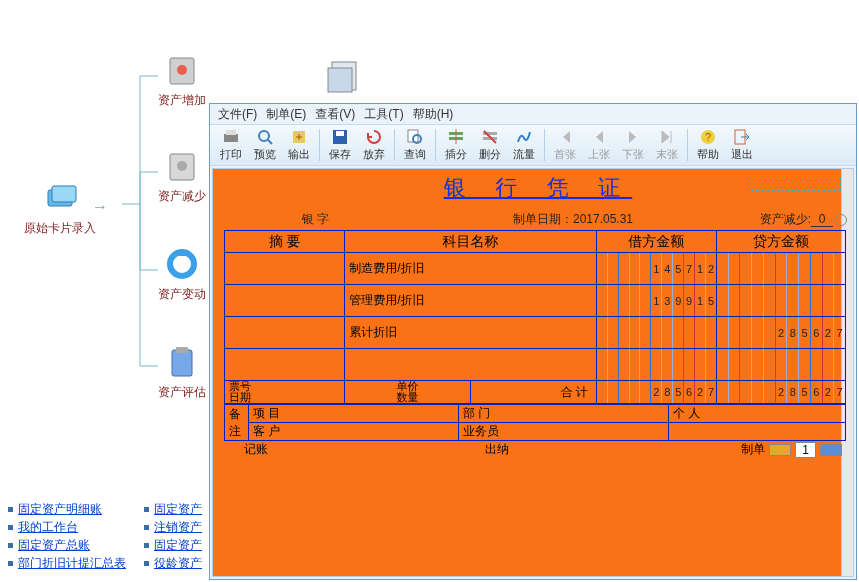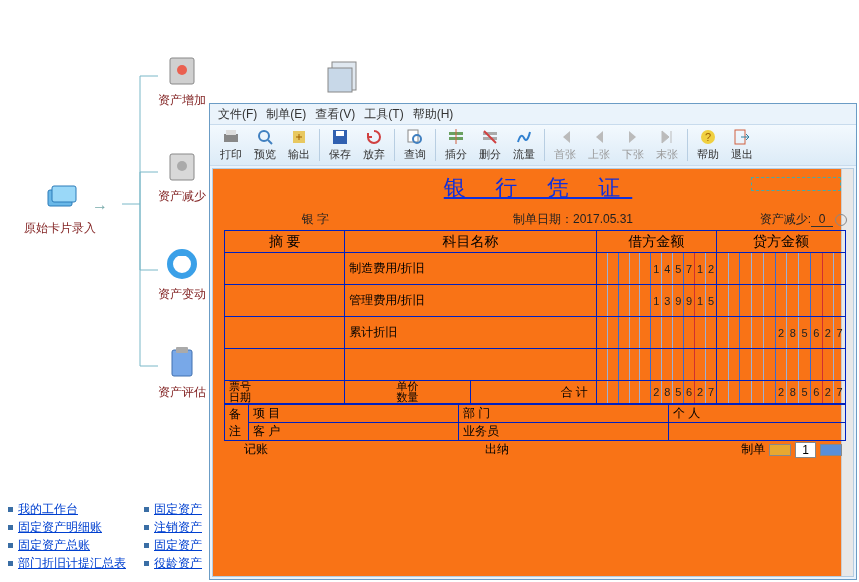--- a/index.html
+++ b/index.html
@@ -128,22 +128,22 @@
 
 <div style="position:absolute; left:324px; top:56px;">
   <svg width="40" height="40">
       <rect x="8" y="6" width="24" height="28" fill="#e0e8f0" stroke="#888"></rect>
       <rect x="4" y="12" width="24" height="24" fill="#c8d8e8" stroke="#888"></rect>
     </svg>
 </div>
 
 <div class="bg-links">
   <div class="col" style="left:8px;">
+    <a><span class="bullet"></span><span>固定资产明细账</span></a>
     <a><span class="bullet"></span><span>我的工作台</span></a>
-    <a><span class="bullet"></span><span>固定资产明细账</span></a>
     <a><span class="bullet"></span><span>固定资产总账</span></a>
     <a><span class="bullet"></span><span>部门折旧计提汇总表</span></a>
   </div>
   <div class="col" style="left:144px;">
     <a><span class="bullet"></span><span>固定资产</span></a>
     <a><span class="bullet"></span><span>注销资产</span></a>
     <a><span class="bullet"></span><span>固定资产</span></a>
     <a><span class="bullet"></span><span>役龄资产</span></a>
   </div>
 </div>

